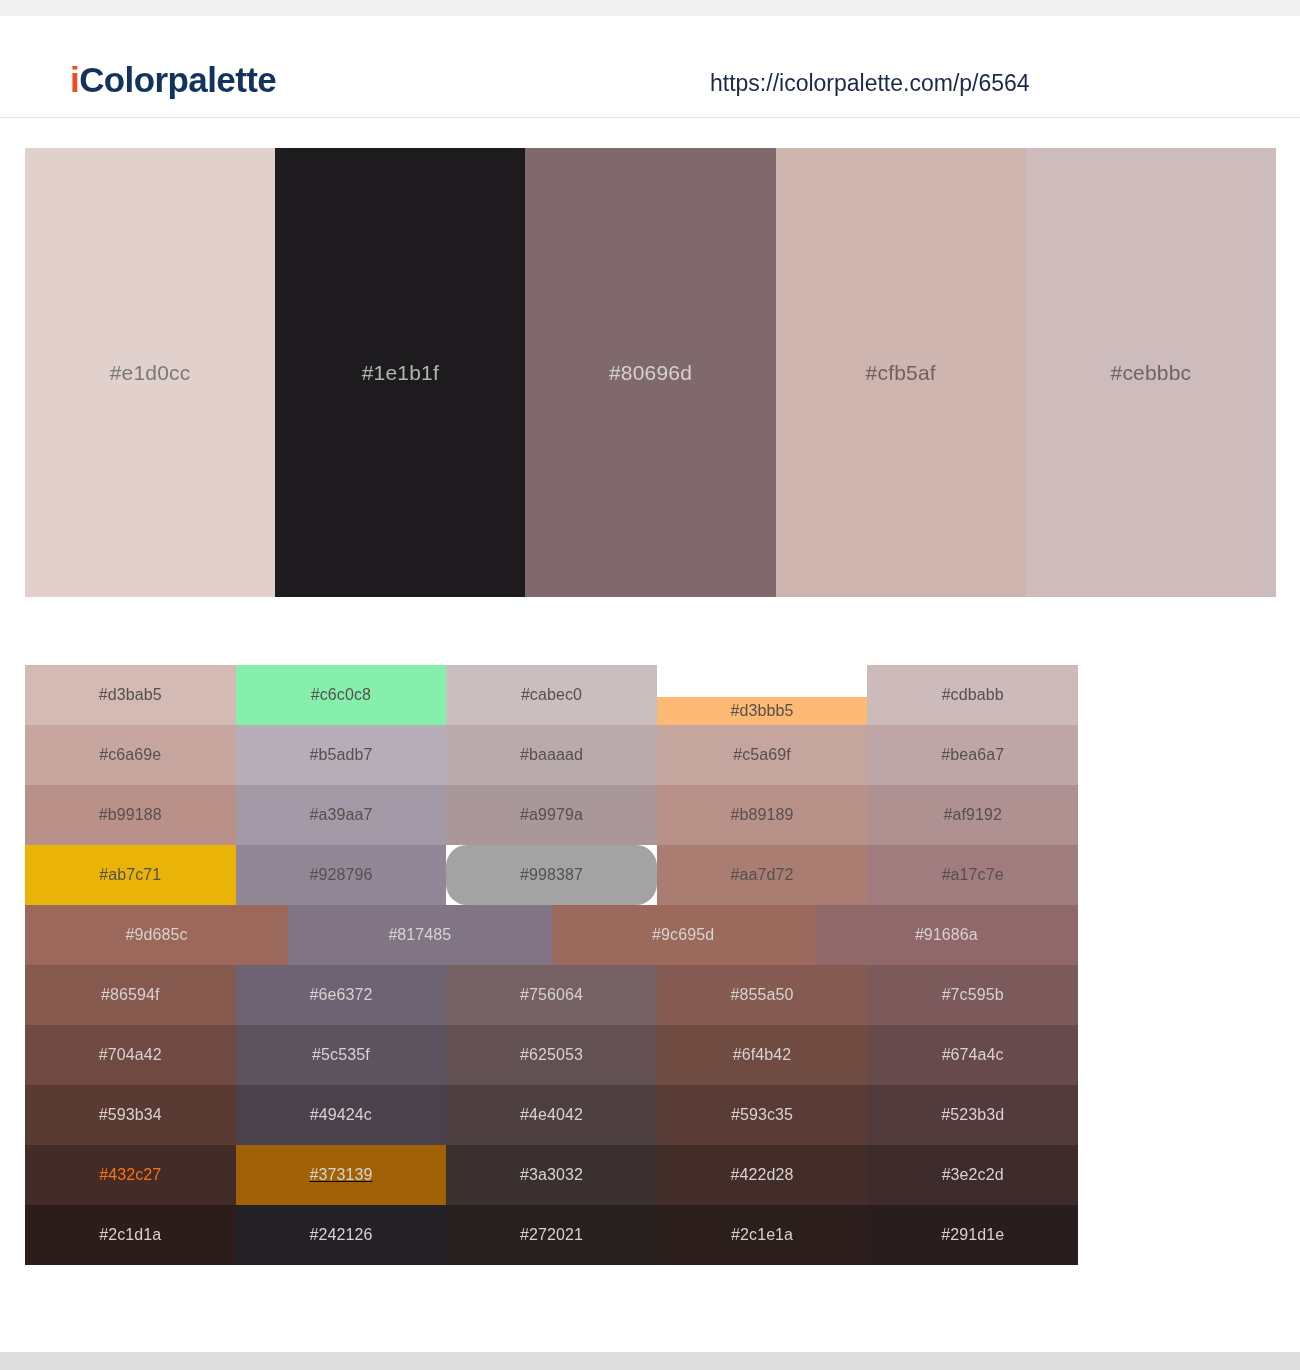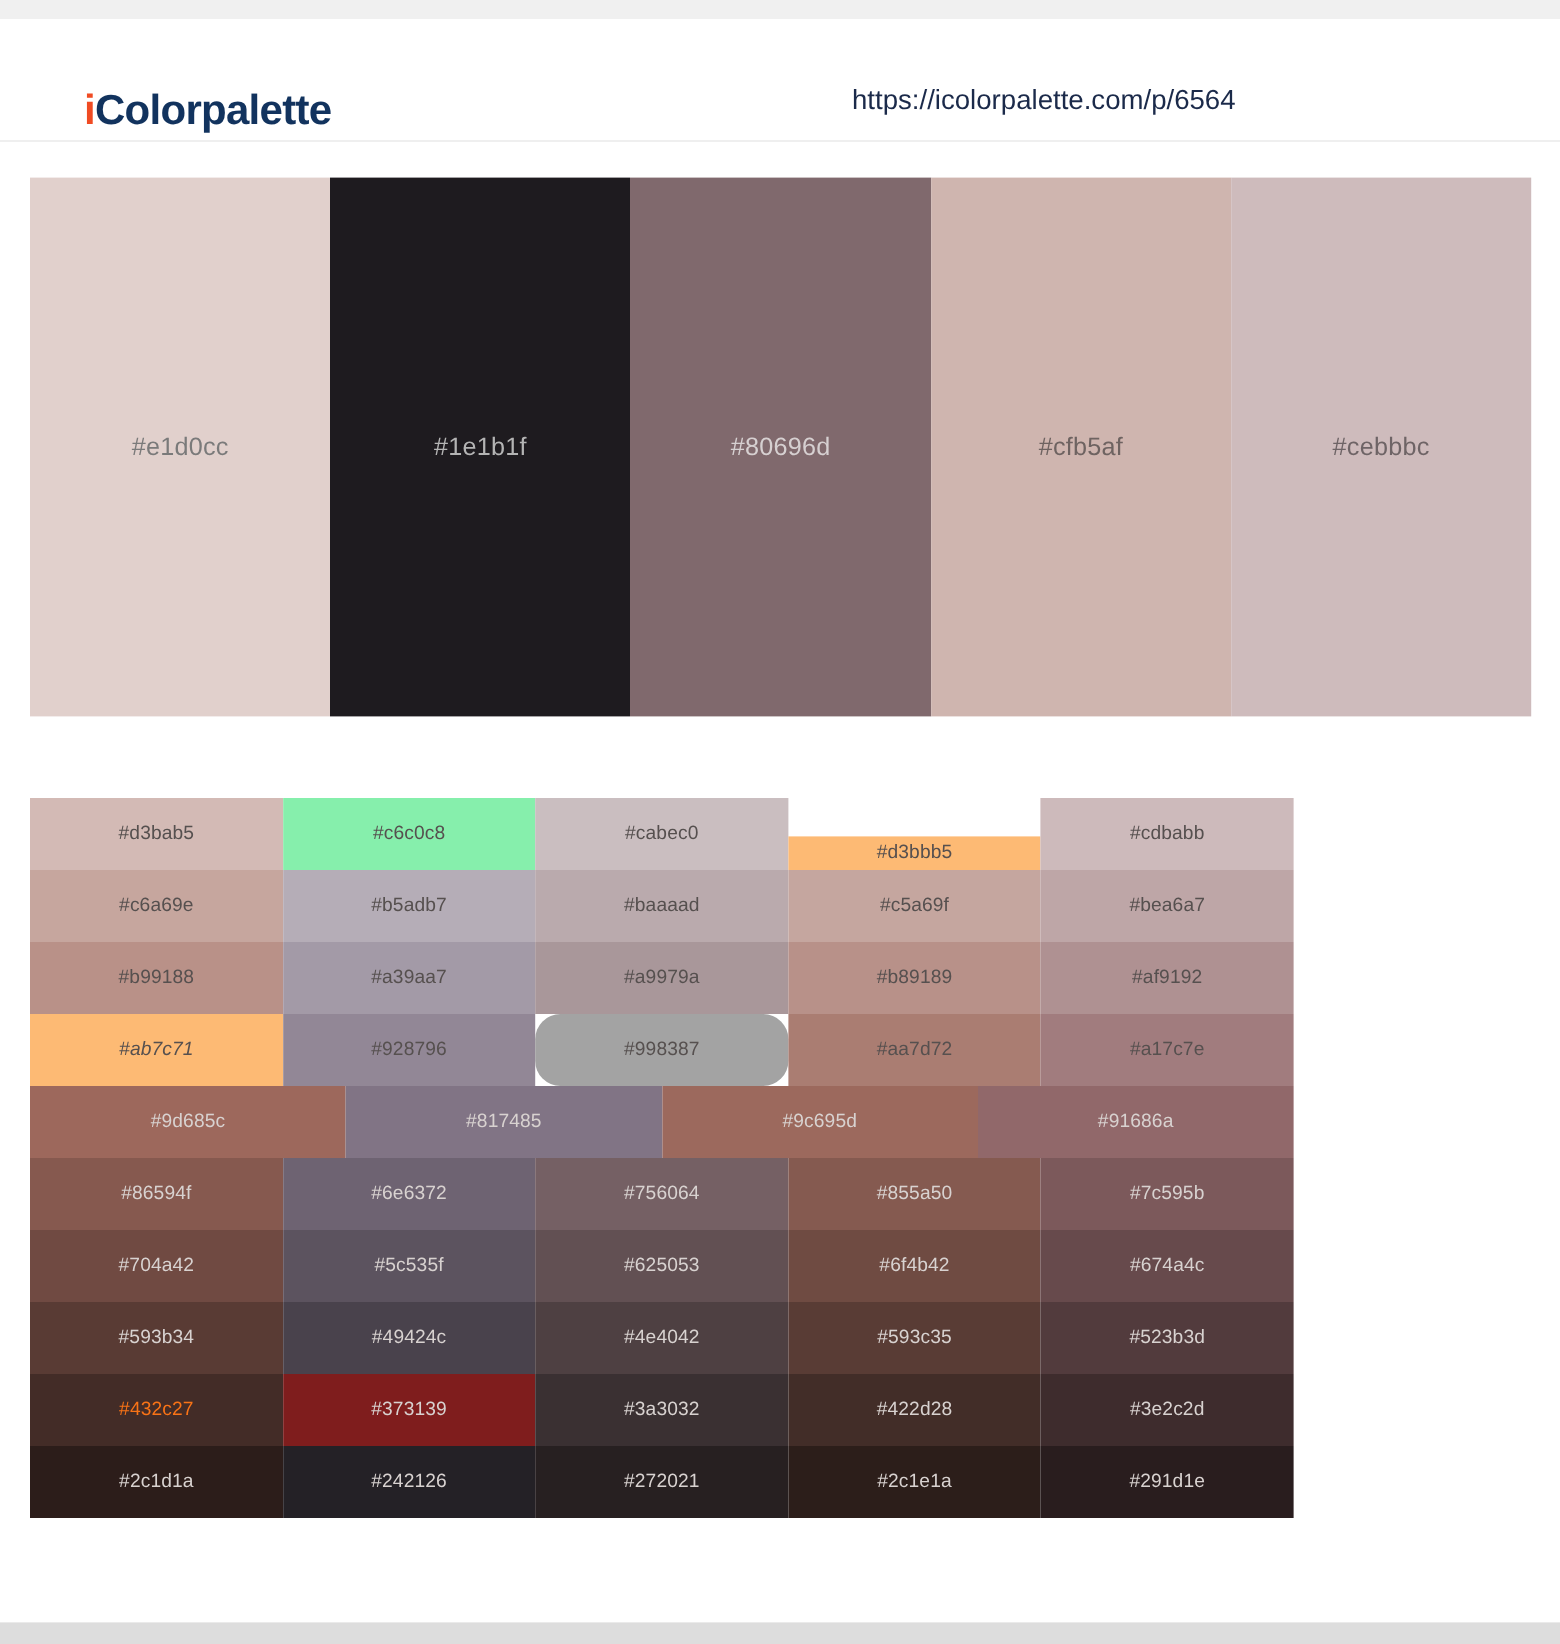--- a/index.html
+++ b/index.html
@@ -34,21 +34,21 @@
     left: 0; top: 16px;
     width: 1300px;
     height: 102px;
     background: #ffffff;
     border-bottom: 1px solid #e4e4e4;
   }
 
   .logo {
     position: absolute;
     left: 70px;
-    top: 58px;
+    top: 46px;
     font-size: 35px;
     font-weight: bold;
     letter-spacing: -0.6px;
     white-space: nowrap;
     line-height: 1;
   }
   .logo .logo-i { color: #f04b23; }
   .logo .logo-rest { color: #12335e; }
 
   .site-url {
@@ -199,21 +199,21 @@
           <span class="shade-label" style="color: rgb(86, 80, 79);">#a9979a</span>
         </div>
         <div class="shade-cell" style="background: rgb(184, 145, 137);">
           <span class="shade-label" style="color: rgb(86, 80, 79);">#b89189</span>
         </div>
         <div class="shade-cell" style="background: rgb(175, 145, 146);">
           <span class="shade-label" style="color: rgb(86, 80, 79);">#af9192</span>
         </div>
       </div>
       <div class="shade-row">
-        <div class="shade-cell" style="background: #fdba74; font-style: italic;">
+        <div class="shade-cell" style="background: #eab308;">
           <span class="shade-label" style="color: rgb(86, 80, 79);">#ab7c71</span>
         </div>
         <div class="shade-cell" style="background: rgb(146, 135, 150);">
           <span class="shade-label" style="color: rgb(86, 80, 79);">#928796</span>
         </div>
         <div class="shade-cell" style="background: #a3a3a3; border-radius: 21px;">
           <span class="shade-label" style="color: rgb(86, 80, 79);">#998387</span>
         </div>
         <div class="shade-cell" style="background: rgb(170, 125, 114);">
           <span class="shade-label" style="color: rgb(86, 80, 79);">#aa7d72</span>
@@ -284,21 +284,21 @@
           <span class="shade-label" style="color: rgb(216, 210, 208);">#593c35</span>
         </div>
         <div class="shade-cell" style="background: rgb(82, 59, 61);">
           <span class="shade-label" style="color: rgb(216, 210, 208);">#523b3d</span>
         </div>
       </div>
       <div class="shade-row">
         <div class="shade-cell" style="background: rgb(67, 44, 39);">
           <span class="shade-label" style="color: #f97316;">#432c27</span>
         </div>
-        <div class="shade-cell" style="background: #7f1d1d;">
+        <div class="shade-cell" style="background: #a16207; text-decoration: underline;">
           <span class="shade-label" style="color: rgb(216, 210, 208);">#373139</span>
         </div>
         <div class="shade-cell" style="background: rgb(58, 48, 50);">
           <span class="shade-label" style="color: rgb(216, 210, 208);">#3a3032</span>
         </div>
         <div class="shade-cell" style="background: rgb(66, 45, 40);">
           <span class="shade-label" style="color: rgb(216, 210, 208);">#422d28</span>
         </div>
         <div class="shade-cell" style="background: rgb(62, 44, 45);">
           <span class="shade-label" style="color: rgb(216, 210, 208);">#3e2c2d</span>

